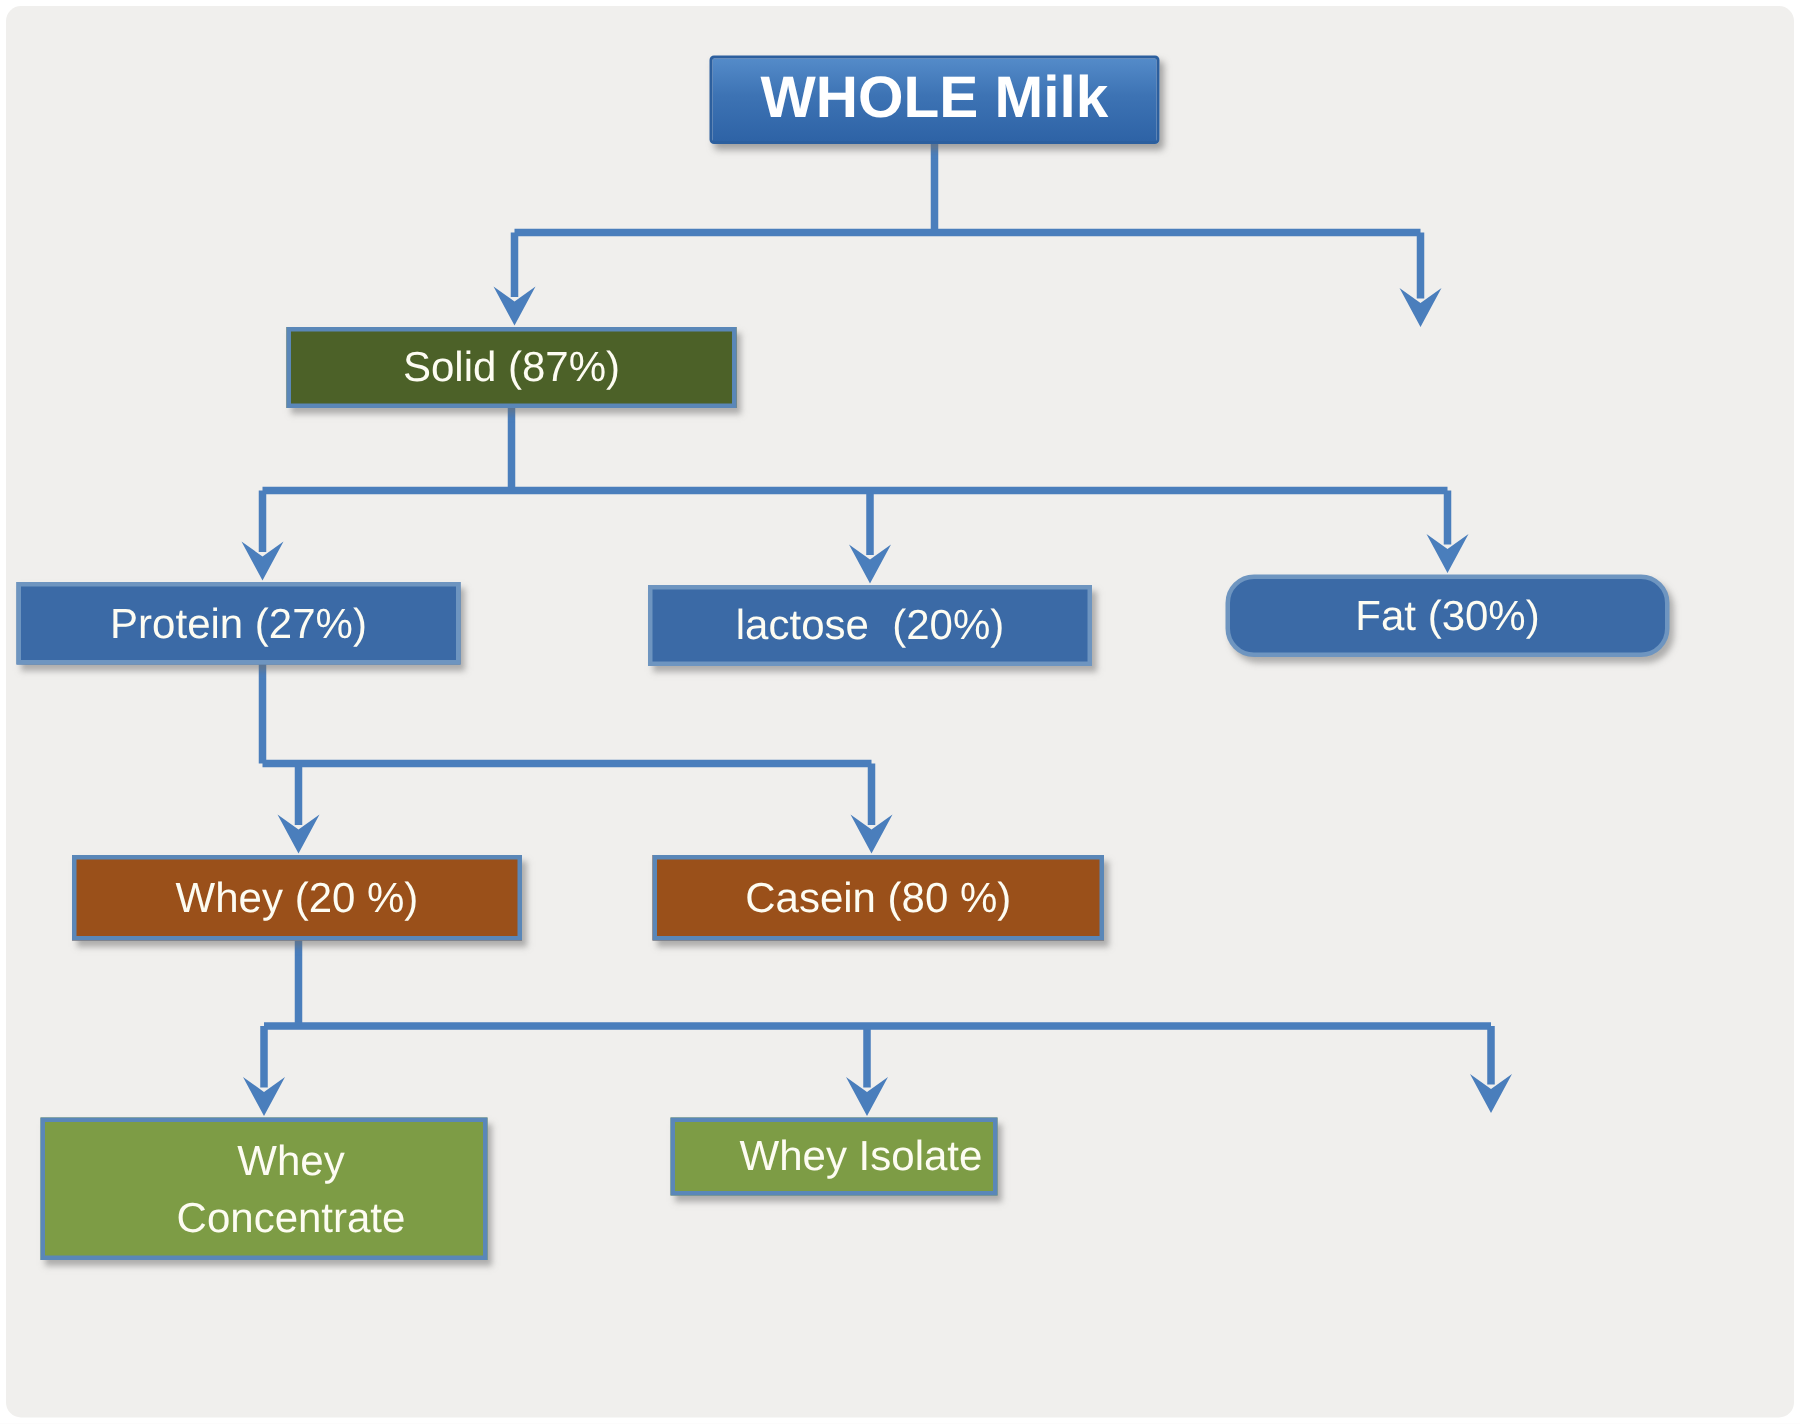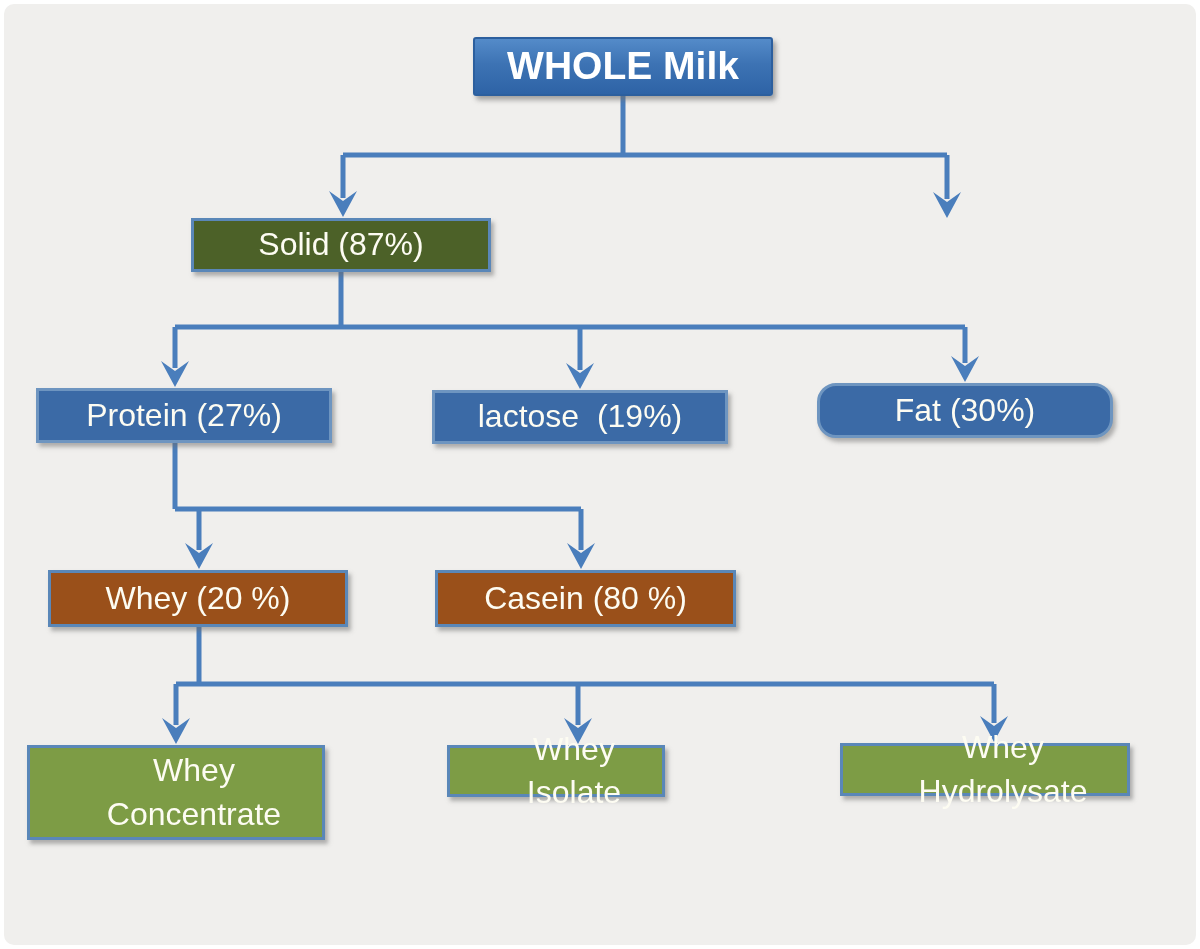--- a/index.html
+++ b/index.html
@@ -19,21 +19,21 @@
   .connector-layer{
     position:absolute;left:0;top:0;width:1200px;height:949px;
     pointer-events:none;
   }
   .node{
     position:absolute;
     box-sizing:border-box;
     display:flex;align-items:center;justify-content:center;
     text-align:center;
     color:#fdfcf2;
-    font-size:32px;
+    font-size:28px;
     line-height:1.35;
     white-space:pre-wrap;
     box-shadow:3px 4px 4px rgba(110,110,110,0.5);
   }
   .node-root{
     left:473px;top:37px;width:300px;height:59px;
     background:linear-gradient(180deg,#548bc9 0%,#3d73b4 45%,#2e63a6 100%);
     border:2px solid #2c5f9e;
     border-radius:3px;
     color:#ffffff;
@@ -53,21 +53,21 @@
     background:#9a501a;
     border:3px solid #5a87b8;
   }
   .node-lightgreen{
     background:#7d9c45;
     border:3px solid #5a87b8;
     padding-left:36px;
   }
   .node-solid{left:191px;top:218px;width:300px;height:54px;}
   .node-water{left:802px;top:219px;width:298px;height:53px;}
-  .node-protein{left:36px;top:388px;width:296px;height:55px;}
+  .node-protein{left:11px;top:388px;width:296px;height:55px;}
   .node-lactose{left:432px;top:390px;width:296px;height:54px;}
   .node-fat{left:817px;top:383px;width:296px;height:55px;border-radius:19px;}
   .node-whey{left:48px;top:570px;width:300px;height:57px;}
   .node-casein{left:435px;top:570px;width:301px;height:57px;}
   .node-whey-concentrate{left:27px;top:745px;width:298px;height:95px;}
   .node-whey-isolate{left:447px;top:745px;width:218px;height:52px;}
   .node-whey-hydrolysate{left:840px;top:743px;width:290px;height:53px;}
 </style>
 </head>
 <body>
@@ -98,23 +98,22 @@
       <polygon points="578,744 564,718 578,728 592,718"></polygon>
       <polygon points="994,742 980,716 994,726 1008,716"></polygon>
     </g>
   </svg>
 
   <div class="node node-root">WHOLE Milk</div>
 
   <div class="node node-darkgreen node-solid">Solid (87%)</div>
 
   <div class="node node-blue node-protein">Protein (27%)</div>
-  <div class="node node-blue node-lactose">lactose  (19%)</div>
+  <div class="node node-blue node-lactose">lactose  (20%)</div>
   <div class="node node-blue node-fat">Fat (30%)</div>
 
   <div class="node node-brown node-whey">Whey (20 %)</div>
   <div class="node node-brown node-casein">Casein (80 %)</div>
 
   <div class="node node-lightgreen node-whey-concentrate">Whey
 Concentrate</div>
   <div class="node node-lightgreen node-whey-isolate">Whey Isolate</div>
-  <div class="node node-lightgreen node-whey-hydrolysate">Whey Hydrolysate</div>
 </div>
 
 </body></html>

